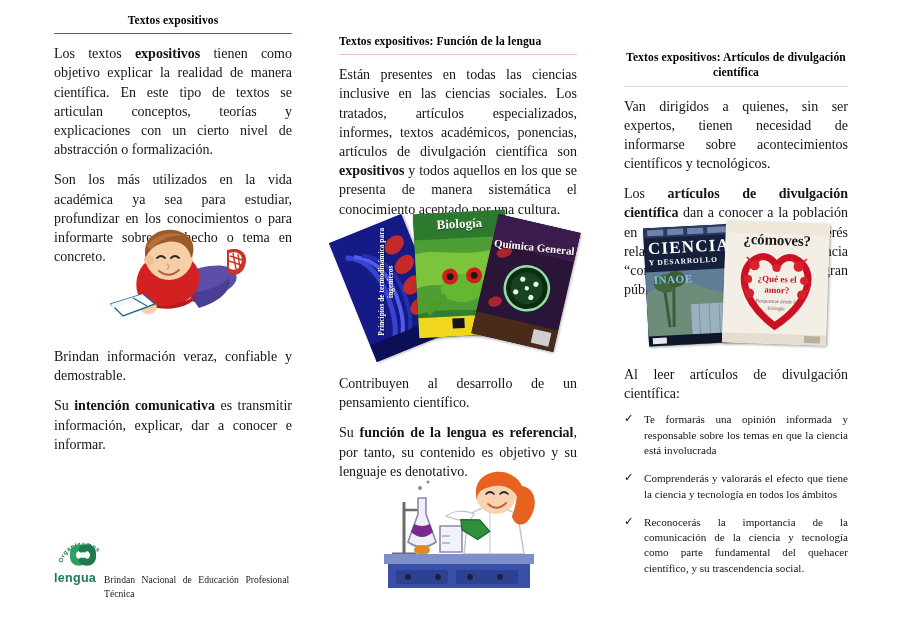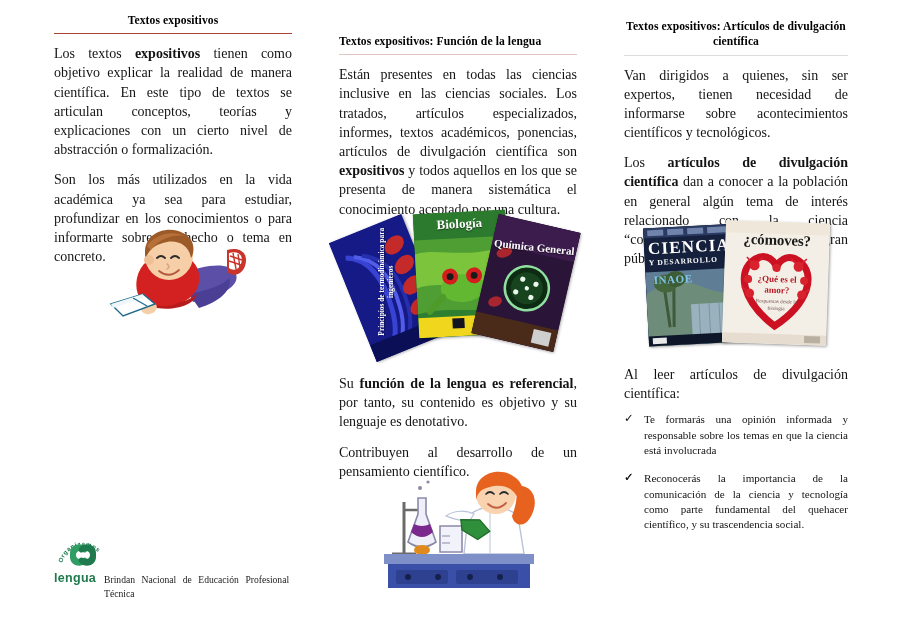--- a/index.html
+++ b/index.html
@@ -32,21 +32,21 @@
   .col-head {
     font-weight: bold;
     font-size: 11.6px;
     line-height: 1.32;
     text-align: center;
     color: #000000;
     letter-spacing: 0.1px;
   }
   .col-1 .col-head { padding-top: 13px; }
   .col-2 .col-head { padding-top: 34px; text-align: left; font-family: Liberation Serif, serif; }
-  .col-3 .col-head { padding-top: 19px; }
+  .col-3 .col-head { padding-top: 50px; }
 
   .rule {
     height: 1px;
     width: 100%;
     margin-top: 5px;
     margin-bottom: 10px;
   }
   .rule-maroon { background: #a8442f; }
   .rule-rose   { background: #e4c3c3; }
   .rule-gray   { background: #dcdcdc; }
@@ -231,20 +231,28 @@
 
         <ellipse cx="40" cy="92" rx="8" ry="6" fill="#f6cfa8" transform="rotate(-14 40 92)"></ellipse>
 
         <path d="M2 88 L34 78 L46 88 L14 100 Z" fill="#ffffff" stroke="#1f6a8c" stroke-width="1.4"></path>
         <path d="M2 88 L34 78 L34 82 L4 92 Z" fill="#eef6fa"></path>
         <line x1="24" y1="82" x2="38" y2="90" stroke="#1f6a8c" stroke-width="1.2"></line>
       </svg>
     </div>
   </div>
 
+  <div class="column col-1" style="top:347px;height:auto;">
+    <p class="body">
+      <span>Brindan información veraz, confiable y demostrable.</span>
+    </p>
+    <p class="body">
+      <span>Su </span><span class="b">intención comunicativa</span><span> es  transmitir información, explicar, dar a conocer e informar.</span>
+    </p>
+  </div>
 
   <div class="column col-2">
     <div class="col-head">Textos expositivos: Función de la lengua</div>
     <div class="rule rule-rose"></div>
 
     <p class="body">
       <span>Están presentes en todas las ciencias inclusive en las ciencias sociales.  Los tratados, artículos especializados, informes, textos académicos, ponencias, artículos de divulgación científica son </span><span class="b">expositivos</span><span> y todos aquellos en los que se presenta de manera sistemática el conocimiento aceptado por una cultura.</span>
     </p>
   </div>
 
@@ -309,24 +317,24 @@
           <rect x="0" y="100" width="84" height="22" fill="#4a2b1a"></rect>
           <rect x="60" y="104" width="18" height="14" fill="#cfcfcf"></rect>
         </svg>
         <span class="book-title" style="left:-8px; top:18px; width:100px; font-size:11px; text-align:center; transform:rotate(-7deg);">Química General</span>
       </div>
     </div>
   </div>
 
   <div class="column col-2" style="top:374px;height:auto;">
     <p class="body">
+      <span>Contribuyen al desarrollo de un pensamiento científico.</span>
+    </p>
+    <p class="body">
       <span>Su </span><span class="b">función de la lengua es referencial</span><span>, por tanto, su contenido es objetivo y su lenguaje es denotativo.</span>
-    </p>
-    <p class="body">
-      <span>Contribuyen al desarrollo de un pensamiento científico.</span>
     </p>
   </div>
 
   <div class="column col-2" style="pointer-events:none;">
     <div id="lab-girl">
       <svg viewBox="0 0 162 130" width="162" height="130" aria-hidden="true">
 
         <path d="M26 44 L26 96" stroke="#6b6b6b" stroke-width="3"></path>
         <path d="M14 96 L38 96" stroke="#6b6b6b" stroke-width="3"></path>
         <path d="M26 52 L46 52" stroke="#6b6b6b" stroke-width="2.5"></path>
@@ -458,20 +466,21 @@
   <div class="column col-3" style="top:365px;height:auto;">
     <p class="body tight">Al leer artículos de divulgación científica:</p>
 
     <ul class="checks">
       <li>
         <span class="tick">✓</span>
         <span>Te formarás una opinión informada y responsable sobre los temas en que la ciencia está involucrada</span>
       </li>
       <li>
         <span class="tick">✓</span>
+        <span>Comprenderás y valorarás el efecto que tiene la ciencia y tecnología en  todos los ámbitos</span>
       </li>
       <li>
         <span class="tick">✓</span>
         <span>Reconocerás la importancia de la comunicación de la ciencia y tecnología como parte fundamental del quehacer científico, y su trascendencia social.</span>
       </li>
     </ul>
   </div>
 
   <div id="logo-area">
     <div id="logo-mark">

